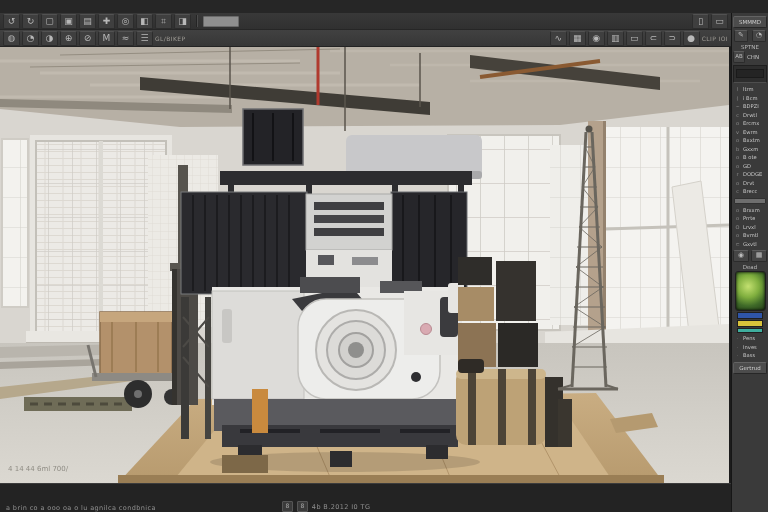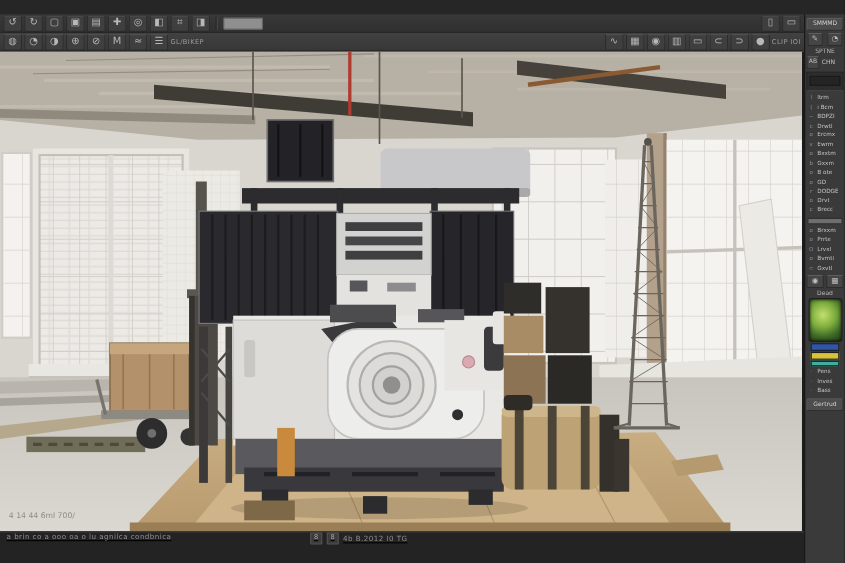--- a/index.html
+++ b/index.html
@@ -18,21 +18,21 @@
            box-sizing:border-box;padding:0 3px;gap:2px;}
   .tb1{top:13px;background:linear-gradient(#383838,#303030);border-bottom:1px solid #262626;}
   .tb2{top:30px;background:linear-gradient(#414141,#373737);border-bottom:1px solid #232323;}
   .ticon{width:15px;height:13px;background:#3f3f3f;border:1px solid #2c2c2c;border-top-color:#525252;
          border-radius:2px;color:#b8b8b8;font-size:9px;line-height:12px;text-align:center;flex:0 0 auto;}
   .tsep{width:1px;height:12px;background:#242424;border-right:1px solid #4d4d4d;margin:0 3px;flex:0 0 auto;}
   .tspacer{flex:1 1 auto;}
   .flatbtn{width:34px;height:9px;background:#8f8f8f;border:1px solid #6a6a6a;border-radius:1px;flex:0 0 auto;}
   .tbtext{font-size:6px;color:#9f9c96;letter-spacing:.4px;}
   
-  .viewport{position:absolute;left:0;top:47px;width:731px;height:436px;background:#c4b5fd;
+  .viewport{position:absolute;left:0;top:47px;width:731px;height:436px;background:#3b82f6;
             border-right:2px solid #1c1c1c;box-sizing:border-box;}
   .viewport svg{display:block;}
   
   .panel{position:absolute;left:731px;top:13px;width:37px;height:499px;background:#3a3a3a;
          border-left:1px solid #161616;box-sizing:border-box;padding:2px 1px;color:#c4c4c4;}
   .pbtn{background:#4c4c4c;border:1px solid #272727;border-top-color:#636363;border-left-color:#5c5c5c;
         border-radius:2px;font-size:5.5px;color:#cfcfcf;text-align:center;padding:2px 0;margin:1px 0;
         overflow:hidden;white-space:nowrap;}
   .picon-row{display:flex;gap:2px;justify-content:space-around;margin:2px 0;}
   .picon{width:12px;height:10px;background:#454545;border:1px solid #2b2b2b;border-top-color:#5d5d5d;
@@ -53,22 +53,22 @@
   .matwrap{margin:1px 2px;}
   .matthumb{width:29px;height:38px;border:1px solid #202020;border-radius:3px;
             background:radial-gradient(circle at 42% 38%,#c3e070 0%,#7fae3e 38%,#3f6a28 68%,#233d18 100%);
             box-shadow:inset 0 0 3px #000;}
   .stripe{height:5px;margin:1px 2px 0 2px;border:1px solid #1f1f1f;}
   .stripe.s3{height:3px;}
   .pbig{margin-top:2px;}
   .ptail{height:40px;}
   
   .statusbar{position:absolute;left:0;top:483px;width:731px;height:29px;background:#232323;
-             border-top:1px solid #3c3c3c;display:flex;align-items:flex-start;box-sizing:border-box;
-             padding:0 6px;gap:6px;text-decoration:underline;}
+             border-top:1px solid #3c3c3c;display:flex;align-items:flex-end;box-sizing:border-box;
+             padding:0 6px;gap:6px;}
   .sb-text{font-size:6.5px;color:#8f8f8f;letter-spacing:.4px;white-space:nowrap;}
   .sb-center{margin-left:120px;display:flex;align-items:center;gap:4px;}
   .sb-ic{width:9px;height:9px;background:#3b3b3b;border:1px solid #555;border-radius:1px;
          font-size:6px;line-height:8px;text-align:center;color:#aaa;}
 </style>
 </head>
 <body>
 
 <div class="app">
 

